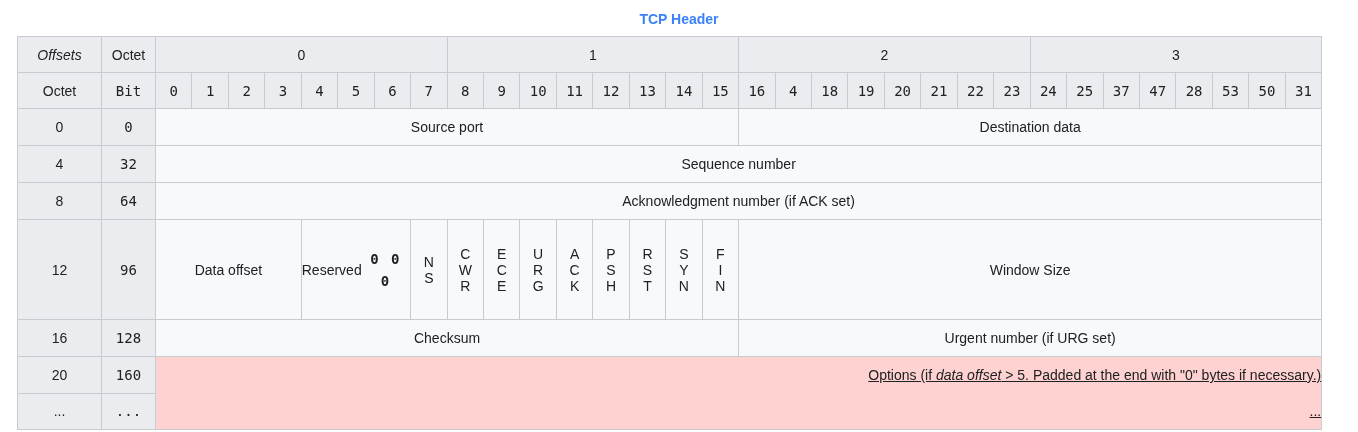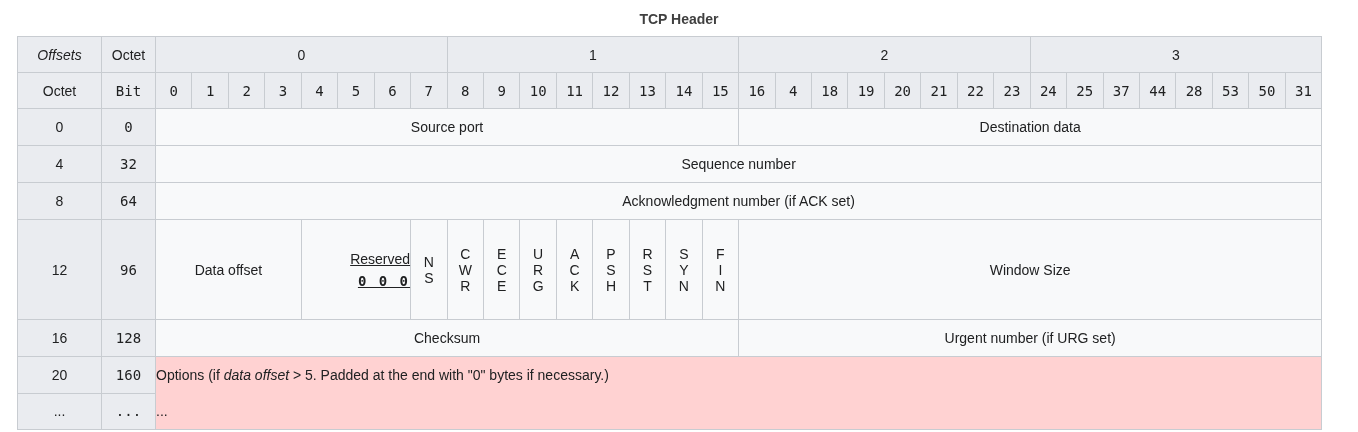--- a/index.html
+++ b/index.html
@@ -16,21 +16,21 @@
   }
 
   #page-title {
     width: 1358px;
     text-align: center;
     font-size: 14px;
     font-weight: bold;
     line-height: 14px;
     padding-top: 12px;
     padding-bottom: 10px;
-    color: #404040;
+    color: #3b82f6;
   }
 
   .table-wrap {
     padding-left: 17px;
     padding-right: 17px;
     box-sizing: border-box;
     width: 1358px;
   }
 
   table.tcp {
@@ -93,25 +93,24 @@
   
   .r0, .r32, .r64, .r128 { height: 37px; }
   .r96 { height: 100px; }
   .r160a { height: 36px; }
   .r160b { height: 36px; }
 
   .field { font-size: 14px; border-radius: 14px; }
 
   .reserved-wrap {
     display: flex;
-    flex-direction: column;
-    align-items: flex-end;
+    flex-direction: row;
+    align-items: center;
     justify-content: center;
     line-height: 22px;
-    text-decoration: underline;
   }
   .reserved-zeros {
     font-family: "DejaVu Sans Mono", "Liberation Mono", monospace;
     font-weight: bold;
     letter-spacing: 2px;
   }
 
   td.flag {
     font-size: 14px;
     line-height: 20px;
@@ -123,24 +122,25 @@
     align-items: center;
     justify-content: center;
   }
 
   td.options {
     background: #ffd2d2 !important;
   }
   .opt-inner {
     display: flex;
     flex-direction: column;
-    align-items: flex-start;
+    align-items: flex-end;
     justify-content: center;
     height: 100%;
     line-height: 36px;
+    text-decoration: underline;
   }
   .opt-line1 { font-size: 14px; }
   .opt-line2 { font-size: 14px; }
   .ital { font-style: italic; }
 
   .dots-sans { font-weight: bold; }
 </style>
 </head>
 <body>
 
@@ -187,21 +187,21 @@
       <td class="hdr mono">4</td>
       <td class="hdr mono">18</td>
       <td class="hdr mono">19</td>
       <td class="hdr mono">20</td>
       <td class="hdr mono">21</td>
       <td class="hdr mono">22</td>
       <td class="hdr mono">23</td>
       <td class="hdr mono">24</td>
       <td class="hdr mono">25</td>
       <td class="hdr mono">37</td>
-      <td class="hdr mono">44</td>
+      <td class="hdr mono">47</td>
       <td class="hdr mono">28</td>
       <td class="hdr mono">53</td>
       <td class="hdr mono">50</td>
       <td class="hdr mono">31</td>
     </tr>
 
     <tr class="r0">
       <td class="off">0</td>
       <td class="off-bit">0</td>
       <td class="field" colspan="16">Source port</td>

